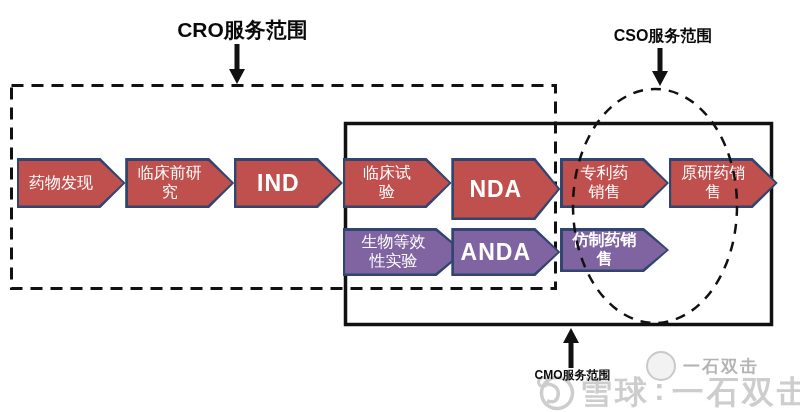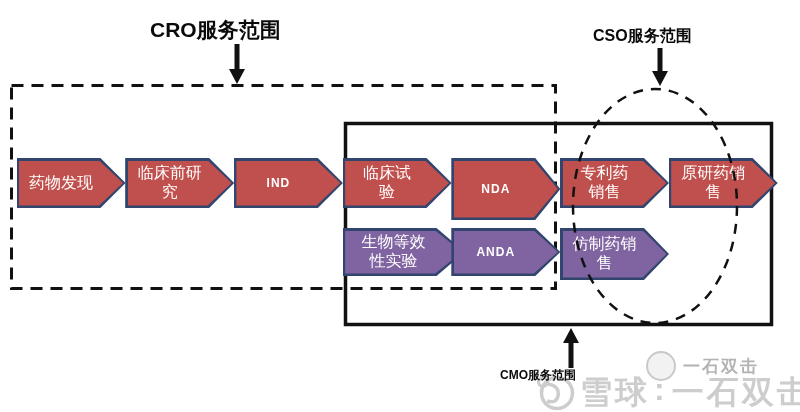--- a/index.html
+++ b/index.html
@@ -4,40 +4,40 @@
 <style>
   html,body{margin:0;padding:0;background:#ffffff;}
   .canvas{
     position:relative;width:800px;height:412px;background:#ffffff;
     overflow:hidden;font-family:"Liberation Sans",sans-serif;color:#111;
   }
   .layer{position:absolute;left:0;top:0;pointer-events:none;}
   .z1{z-index:1}.z3{z-index:3}
 
   
-  .scope-title{position:absolute;font-weight:bold;color:#0a0a0a;z-index:4;}
+  .scope-title{position:absolute;font-weight:bold;text-align:center;color:#0a0a0a;z-index:4;}
   .cro-title{left:150px;top:16px;width:185px;font-size:21px;}
   .cso-title{left:593px;top:26px;width:140px;font-size:16px;}
   .cmo-title{left:500px;top:367px;width:145px;font-size:12px;z-index:6;}
 
   
   .v-arrow{position:absolute;z-index:4;}
 
   
   .chevron{position:absolute;z-index:2;}
   .ch-outer{position:absolute;inset:0;background:var(--border-c);
     clip-path:polygon(0 0,77% 0,100% 50%,77% 100%,0 100%);}
   .ch-inner{position:absolute;inset:2.5px;
     clip-path:polygon(0 0,77% 0,100% 50%,77% 100%,0 100%);}
   .chevron.red .ch-inner{background:var(--red-c);}
   .chevron.purple .ch-inner{background:var(--purple-c);}
   .ch-label{position:absolute;left:4px;right:24px;top:0;bottom:0;
     display:flex;align-items:center;justify-content:center;text-align:center;
     color:#fff;font-size:16px;line-height:1.17;white-space:pre-line;}
-  .ch-label.latin{font-weight:bold;font-size:12px;letter-spacing:1px;}
+  .ch-label.latin{font-weight:bold;font-size:23px;letter-spacing:1px;}
 
   
   .wm-small{position:absolute;left:646px;top:351px;z-index:5;display:flex;align-items:center;gap:7px;
     color:#b3b3b3;font-size:17px;font-weight:bold;letter-spacing:2px;}
   .wm-avatar{width:26px;height:26px;border-radius:50%;border:2px solid #c9c9c9;background:#f2f2f2;display:inline-block;}
   .wm-big{position:absolute;left:536px;top:371px;z-index:5;display:flex;align-items:flex-start;gap:4px;
     color:#cdcdcd;font-size:32px;font-weight:bold;letter-spacing:3px;white-space:nowrap;}
   .wm-big .wm-logo{margin-top:3px;}
 </style>
 </head>
@@ -94,21 +94,21 @@
       <div class="ch-outer"></div>
       <div class="ch-inner"></div>
       <span class="ch-label">生物等效
 性实验</span>
     </div>
       <div class="chevron purple" style="left: 451.3px; top: 228px; width: 109px; height: 48px;">
       <div class="ch-outer"></div>
       <div class="ch-inner"></div>
       <span class="ch-label latin">ANDA</span>
     </div>
-      <div class="chevron purple" style="left: 560px; top: 228px; width: 109px; height: 52px;">
+      <div class="chevron purple" style="left: 560px; top: 228px; width: 109px; height: 44px; font-weight: bold;">
       <div class="ch-outer"></div>
       <div class="ch-inner"></div>
       <span class="ch-label">仿制药销
 售</span>
     </div>
     </div>
 
   <svg class="layer z3" width="800" height="412">
     <ellipse cx="655" cy="206" rx="82" ry="117" fill="none" stroke="#111111" stroke-width="2.5" stroke-dasharray="10 8"></ellipse>
   </svg>

